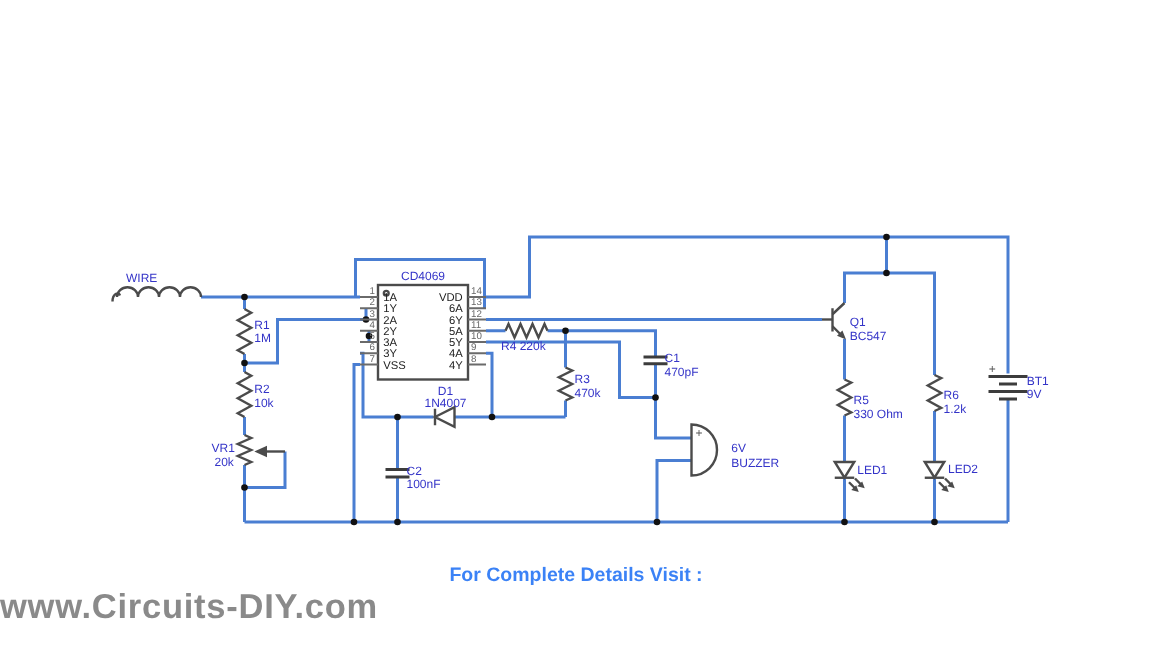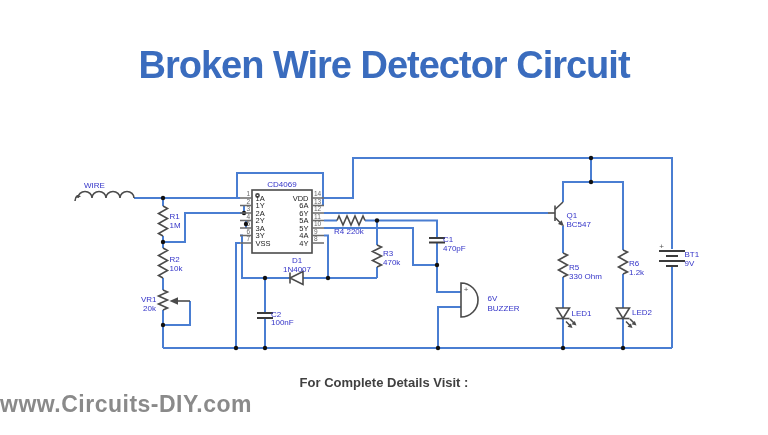--- a/index.html
+++ b/index.html
@@ -1,21 +1,21 @@
 <!DOCTYPE html>
 <html><head>
 <meta charset="utf-8">
 <style>
   html,body{margin:0;padding:0;background:#ffffff;}
   .page{position:relative;width:768px;height:435px;background:#ffffff;overflow:hidden;
         font-family:"Liberation Sans",sans-serif;}
   .title{position:absolute;left:0;right:0;top:44px;text-align:center;
          font-size:38px;font-weight:bold;letter-spacing:-1px;color:#3a6cbe;}
   .footer-visit{position:absolute;left:0;right:0;top:375px;text-align:center;
-         font-size:13px;font-weight:bold;color:#404040;}
+         font-size:13px;font-weight:bold;color:#3b82f6;}
   .footer-site{position:absolute;left:0;right:0;top:391px;text-align:left;
          font-size:23px;font-weight:bold;color:#8a8a8a;letter-spacing:0.5px;}
   svg.circuit{position:absolute;left:0;top:0;font-family:"Liberation Sans",sans-serif;}
   .wire{stroke:#4a7ed2;stroke-width:2;fill:none;}
   .sym{stroke:#4b4b4b;stroke-width:1.6;fill:none;}
   .sym-fill{stroke:#4b4b4b;stroke-width:1.6;fill:#ffffff;}
   .stub{stroke:#6a6a6a;stroke-width:1.3;fill:none;}
   .plate{stroke:#3c3c3c;stroke-width:2;fill:none;}
   .dot{fill:#111111;}
   .lbl{fill:#3434c8;font-size:8px;}
@@ -23,21 +23,20 @@
   .pin-name{fill:#222222;font-size:7.5px;}
   .ic-name{fill:#3434c8;font-size:8px;}
   .plus{fill:#555555;font-size:8px;}
   .arrowhead{fill:#4b4b4b;stroke:none;}
 </style>
 </head>
 <body>
 
 <div class="page">
 
-  <div class="title">Broken Wire Detector Circuit</div>
 
   <svg class="circuit" width="768" height="435" viewBox="0 0 768 435">
 
     <g>
       <path class="wire" d="M134,198 H240
         M237,198 V173 H323 V205.5
         M163,198 V206 M163,236 V248 M163,278 V290 M163,310 V348
         M163,242 H185 V213 H244 M244,205.5 V213 M246,220.5 V228
         M240,235.5 L242,235.5 V278 H289
         M240,243 L236,243 V348

